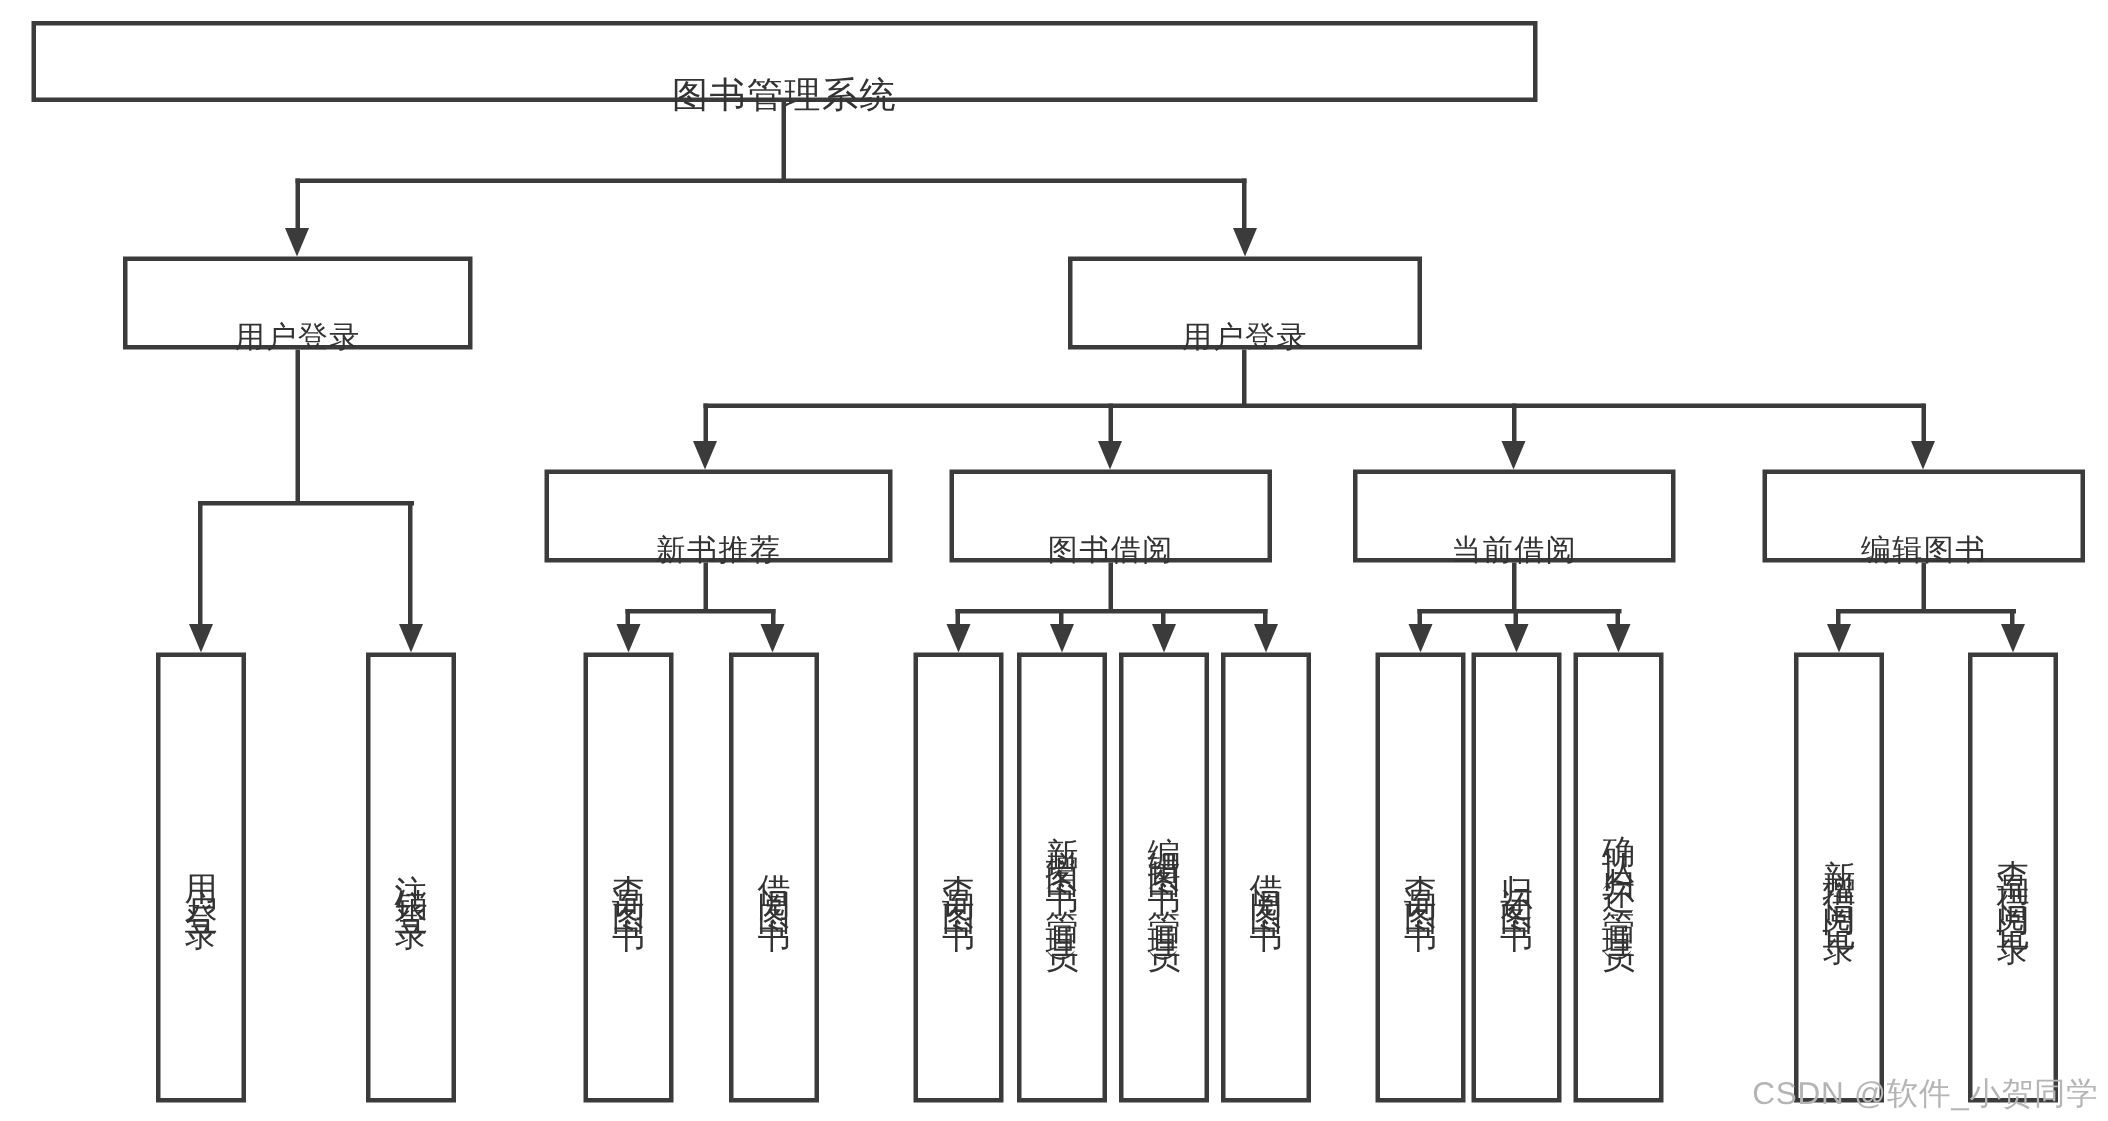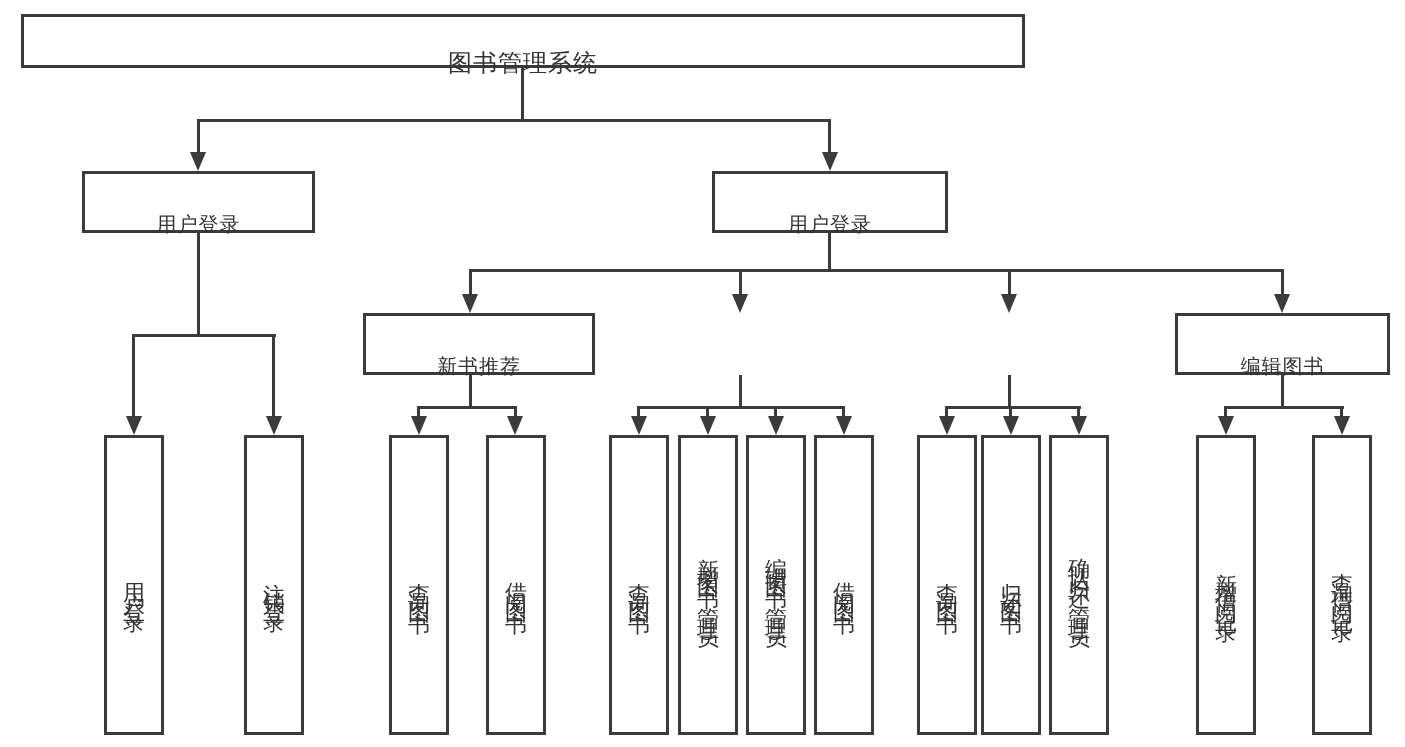--- a/index.html
+++ b/index.html
@@ -40,20 +40,26 @@
 
   <div class="box h" style="left:82px;top:171px;width:233px;height:62px">
     <span>用户登录</span>
   </div>
   <div class="box h" style="left:712px;top:171px;width:236px;height:62px">
     <span>用户登录</span>
   </div>
 
   <div class="box h" style="left:363px;top:313px;width:232px;height:62px">
     <span>新书推荐</span>
+  </div>
+  <div class="box h" style="left:633px;top:313px;width:215px;height:62px">
+    <span>图书借阅</span>
+  </div>
+  <div class="box h" style="left:902px;top:313px;width:215px;height:62px">
+    <span>当前借阅</span>
   </div>
   <div class="box h" style="left:1175px;top:313px;width:215px;height:62px">
     <span>编辑图书</span>
   </div>
 
   <div class="box v" style="left:104px;top:435px;width:60px;height:300px">
     <span>用户登录</span>
   </div>
   <div class="box v" style="left:244px;top:435px;width:60px;height:300px">
     <span>注销登录</span>
@@ -148,14 +154,15 @@
   <div class="arr" style="left:1003px;top:416px"></div>
   <div class="arr" style="left:1071px;top:416px"></div>
 
   <div class="vl" style="left:1281px;top:375px;height:33px"></div>
   <div class="hl" style="left:1224px;top:406px;width:120px"></div>
   <div class="vl" style="left:1224px;top:406px;height:12px"></div>
   <div class="vl" style="left:1340px;top:406px;height:12px"></div>
   <div class="arr" style="left:1218px;top:416px"></div>
   <div class="arr" style="left:1334px;top:416px"></div>
 
+  <div class="wm">CSDN @软件_小贺同学</div>
 
 </div>
 
 </body></html>

